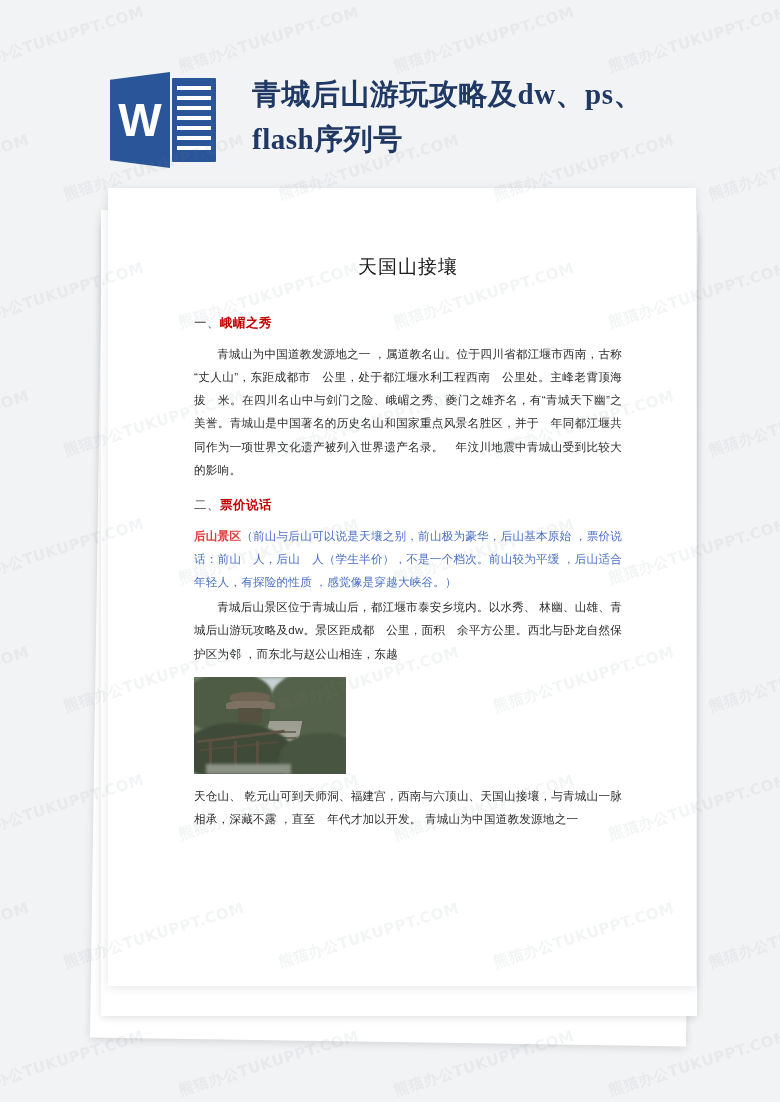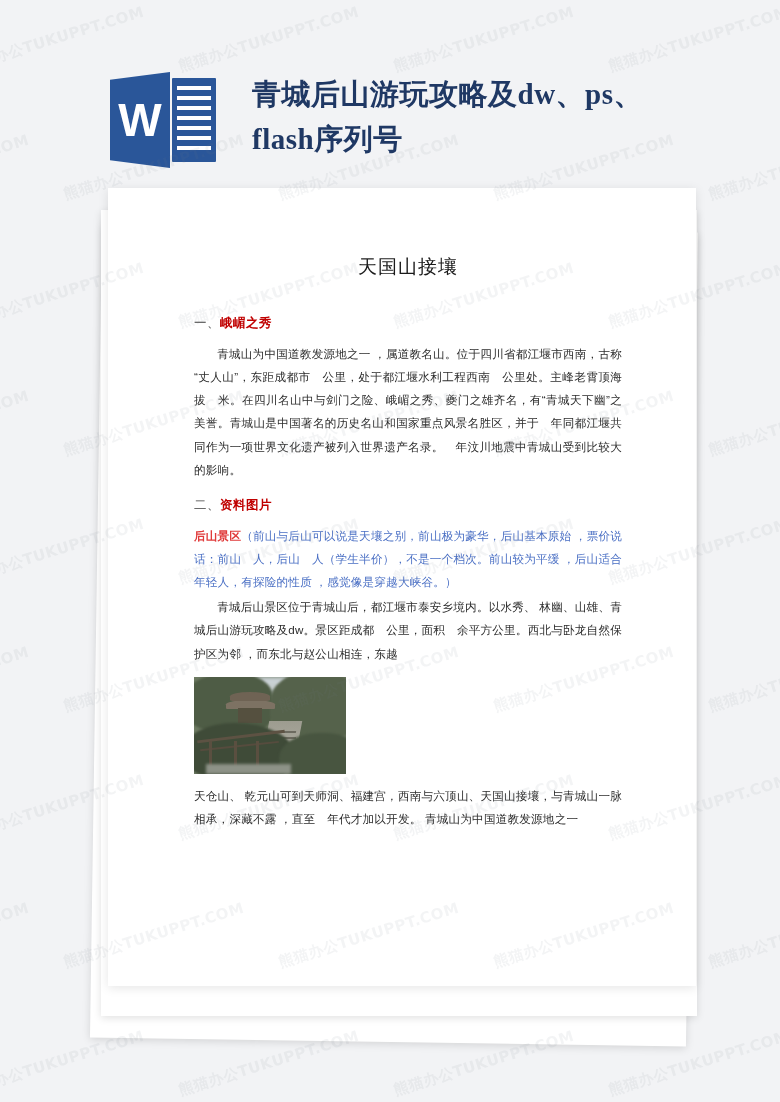--- a/index.html
+++ b/index.html
@@ -341,21 +341,21 @@
 
     <div class="sec-head">
       <span class="num">一、</span><span class="red">峨嵋之秀</span>
     </div>
 
     <p class="body indent">青城山为中国道教发源地之一 ，属道教名山。位于四川省都江堰市西南，古称“丈人山”，东距成都市　公里，处于都江堰水利工程西南　公里处。主峰老霄顶海拔　米。在四川名山中与剑门之险、峨嵋之秀、夔门之雄齐名，有“青城天下幽”之美誉。青城山是中国著名的历史名山和国家重点风景名胜区，并于　年同都江堰共同作为一项世界文化遗产被列入世界遗产名录。　年汶川地震中青城山受到比较大的影响。</p>
 
     <div class="spacer"></div>
 
     <div class="sec-head">
-      <span class="num">二、</span><span class="red">资料图片</span>
+      <span class="num">二、</span><span class="red">票价说话</span>
     </div>
 
     <p class="hl"><span class="red">后山景区</span><span>（前山与后山可以说是天壤之别，前山极为豪华，后山基本原始 ，票价说话：前山　人，后山　人（学生半价），不是一个档次。前山较为平缓 ，后山适合年轻人，有探险的性质 ，感觉像是穿越大峡谷。）</span></p>
 
     <p class="body indent">青城后山景区位于青城山后，都江堰市泰安乡境内。以水秀、 林幽、山雄、青城后山游玩攻略及dw。景区距成都　公里，面积　余平方公里。西北与卧龙自然保护区为邻 ，而东北与赵公山相连，东越</p>
 
     <div class="photo">
       <div class="sky"></div>
       <div class="hill-l"></div>
       <div class="hill-r"></div>

